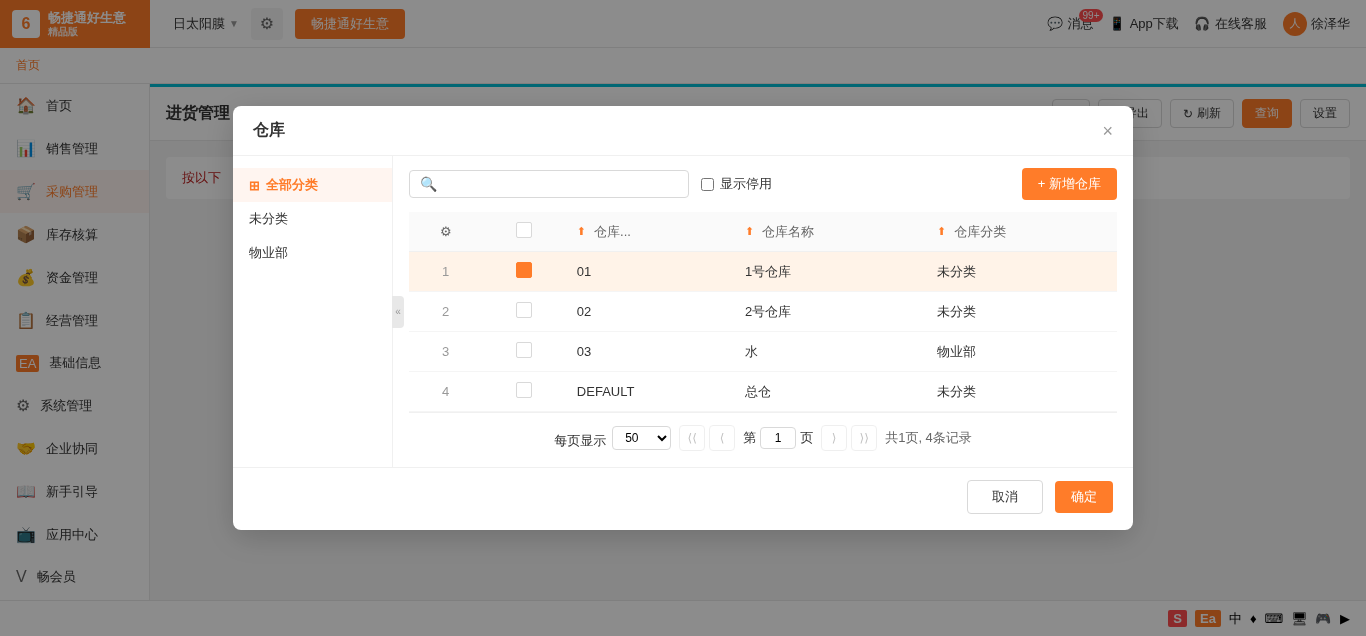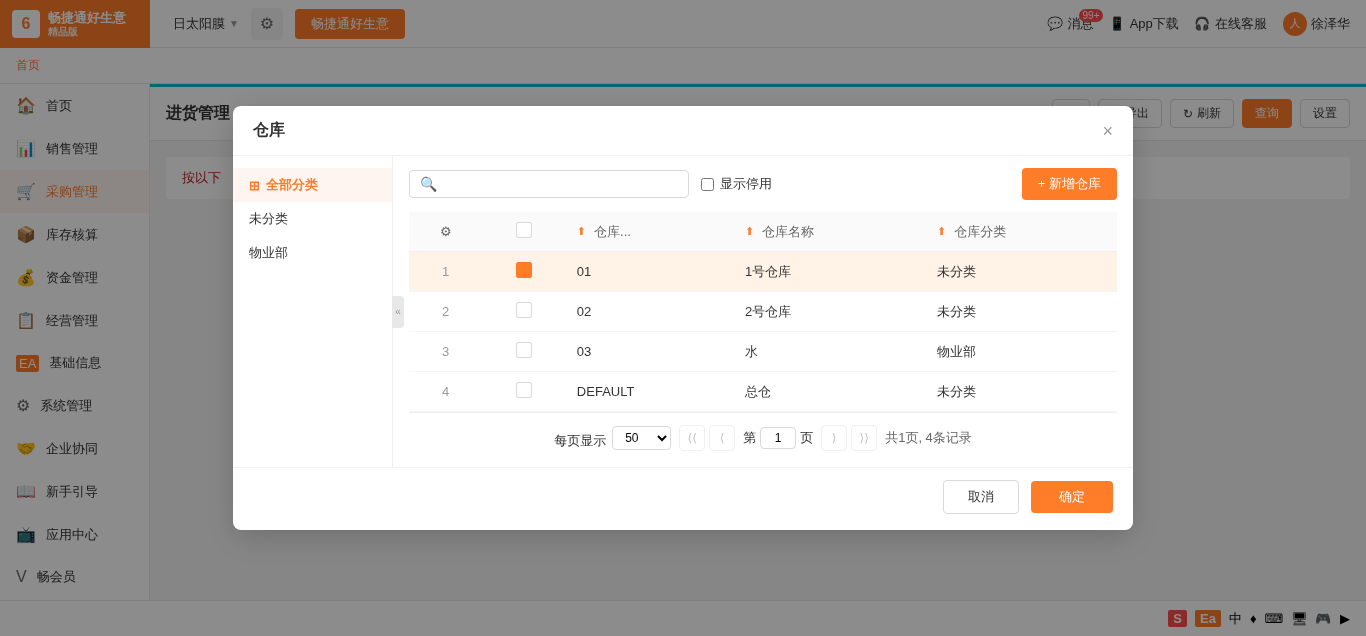--- a/index.html
+++ b/index.html
@@ -409,21 +409,21 @@
     .cancel-btn {
       padding: 7px 24px;
       border: 1px solid #d9d9d9;
       border-radius: 4px;
       background: #fff;
       cursor: pointer;
       font-size: 13px;
       color: #333;
     }
     .confirm-btn {
-      padding: 7px 28px;
+      padding: 7px 16px;
       border: none;
       border-radius: 4px;
       background: #ff7c29;
       color: #fff;
       cursor: pointer;
       font-size: 13px;
     }
 
     
     .bg-content {

